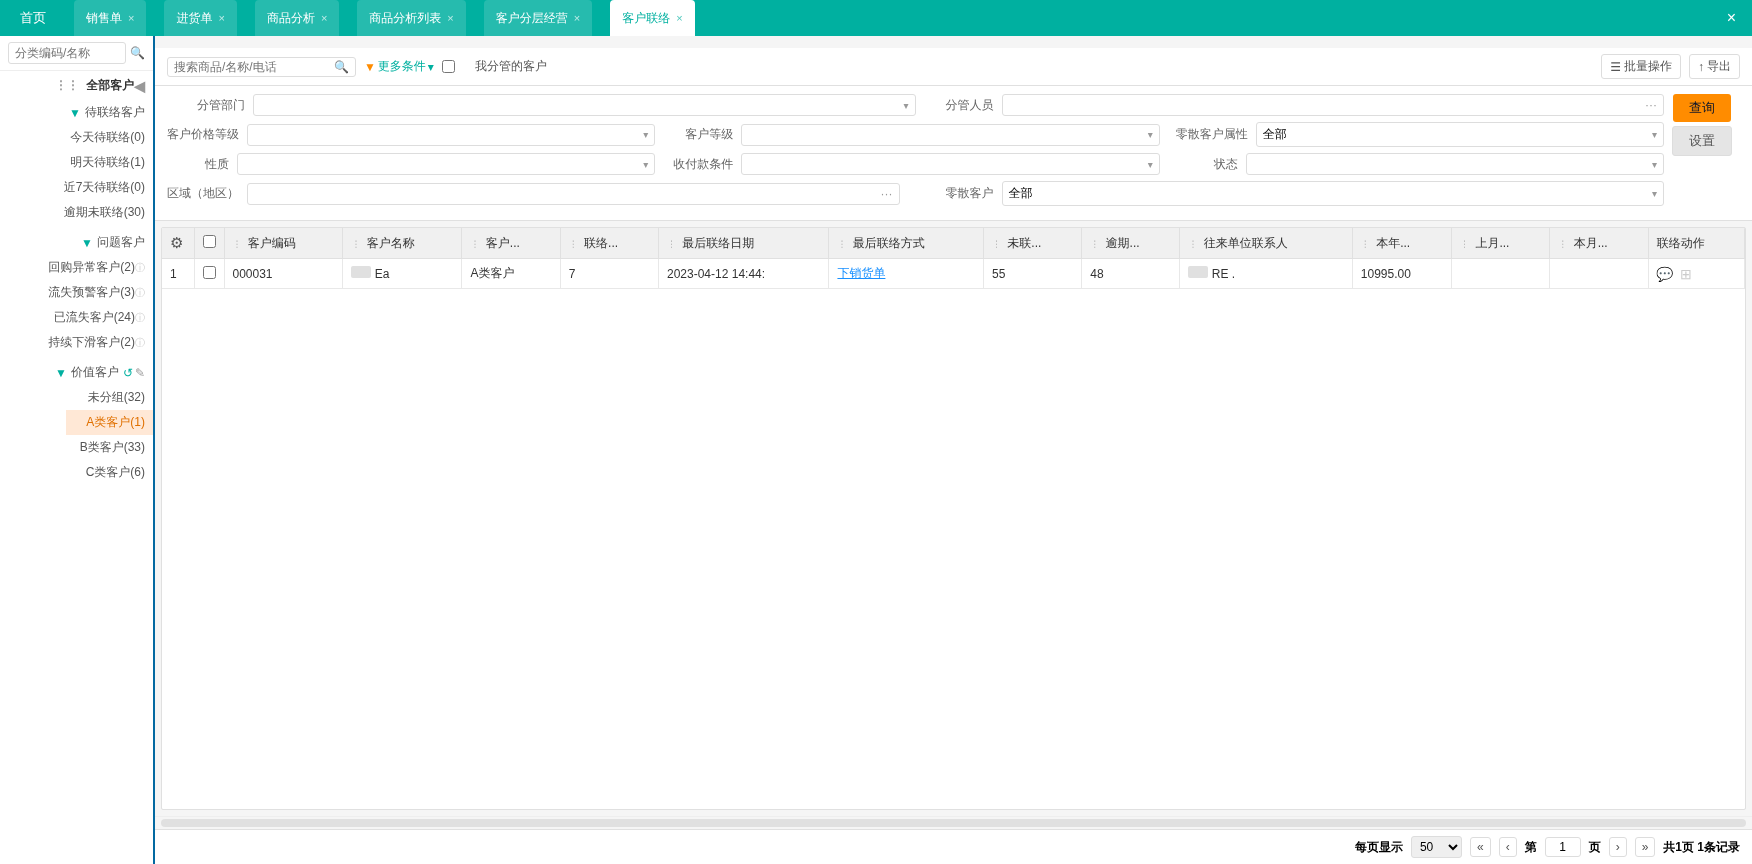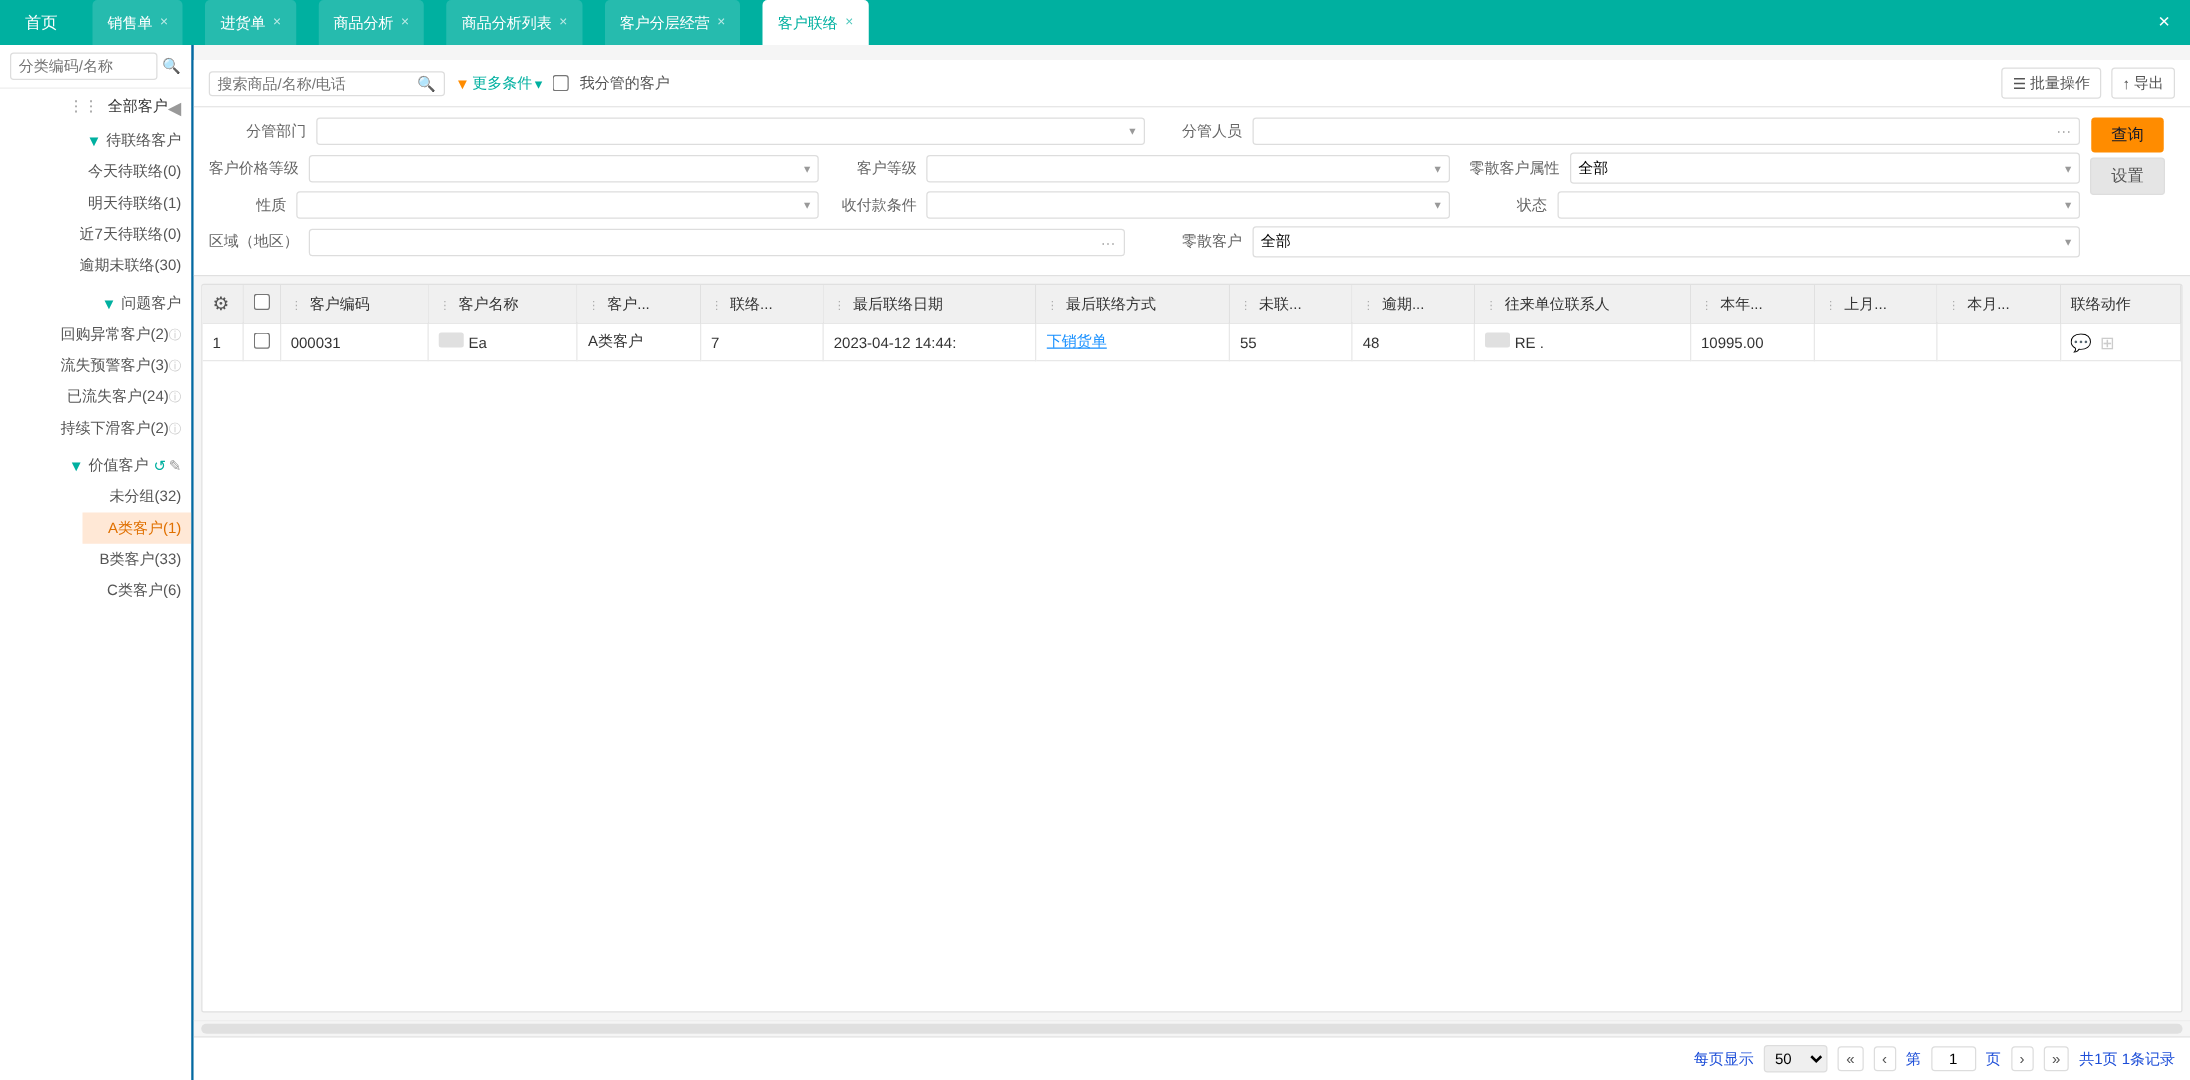--- a/index.html
+++ b/index.html
@@ -48,21 +48,21 @@
       border-bottom: 1px solid #eee;
     }
     .sidebar-search input {
       border: 1px solid #ddd; border-radius: 3px; padding: 3px 6px;
       width: 100%; font-size: 12px; outline: none;
     }
     .sidebar-search-icon { color: #999; margin-left: 4px; cursor: pointer; }
 
     .sidebar-section-header {
       display: flex; align-items: center; justify-content: space-between;
-      padding: 6px 8px; font-weight: normal; color: #333; cursor: pointer;
+      padding: 6px 8px; font-weight: bold; color: #333; cursor: pointer;
     }
     .sidebar-section-header .grid-icon { color: #999; margin-right: 4px; }
     .sidebar-collapse-btn { color: #999; cursor: pointer; font-size: 14px; }
 
     .sidebar-group-header {
       display: flex; align-items: center;
       padding: 4px 8px 4px 12px; color: #555; cursor: pointer; font-size: 12px;
     }
     .sidebar-group-header .arrow { margin-right: 4px; color: #00b0a0; }
 
@@ -86,21 +86,21 @@
       background: #fff; border-bottom: 1px solid #e0e0e0; gap: 8px;
     }
     .filter-search-wrap {
       display: flex; align-items: center; border: 1px solid #ddd; border-radius: 3px; padding: 2px 6px;
     }
     .filter-search-wrap input { border: none; outline: none; font-size: 12px; width: 160px; }
     .filter-search-icon { color: #999; cursor: pointer; }
     .filter-more-btn {
       display: flex; align-items: center; color: #00b0a0; cursor: pointer; gap: 2px;
     }
-    .filter-my-check { display: flex; align-items: center; gap: 9px; color: #555; cursor: pointer; }
+    .filter-my-check { display: flex; align-items: center; gap: 20px; color: #555; cursor: pointer; }
     .filter-my-check input { cursor: pointer; }
     .filter-spacer { flex: 1; }
     .bulk-op-btn, .export-btn {
       display: flex; align-items: center; gap: 3px;
       color: #555; cursor: pointer; padding: 3px 8px;
       border: 1px solid #ddd; border-radius: 3px; background: #fff;
       font-size: 12px;
     }
 
     
@@ -147,21 +147,21 @@
     .table-link { color: #1890ff; cursor: pointer; text-decoration: underline; }
     .action-icons { display: flex; gap: 6px; align-items: center; }
     .action-icon { color: #ccc; cursor: pointer; font-size: 14px; }
 
     
     .pagination-bar {
       display: flex; align-items: center; padding: 6px 12px;
       background: #fff; border-top: 1px solid #e0e0e0; gap: 8px;
       justify-content: flex-end;
     }
-    .pagination-label { color: #1d4ed8; }
+    .pagination-label { color: #000000; font-weight: bold; }
     .pagination-select {
       border: 1px solid #ddd; border-radius: 3px; padding: 2px 4px; font-size: 12px; cursor: pointer;
     }
     .pagination-btn {
       border: 1px solid #ddd; border-radius: 3px; padding: 2px 6px;
       cursor: pointer; background: #fff; color: #555; font-size: 12px;
     }
     .pagination-btn:disabled { color: #ccc; cursor: default; }
     .pagination-input {
       border: 1px solid #ddd; border-radius: 3px; padding: 2px 4px; width: 36px;

